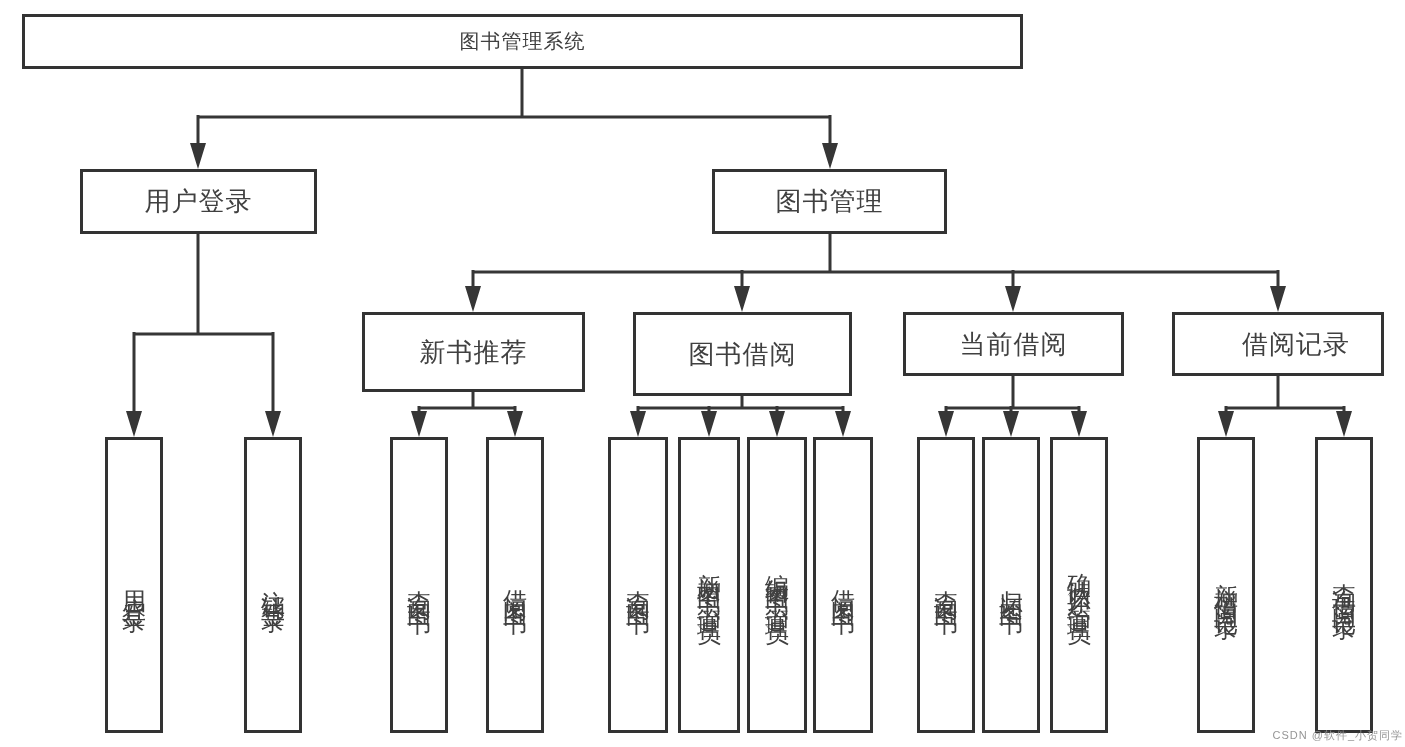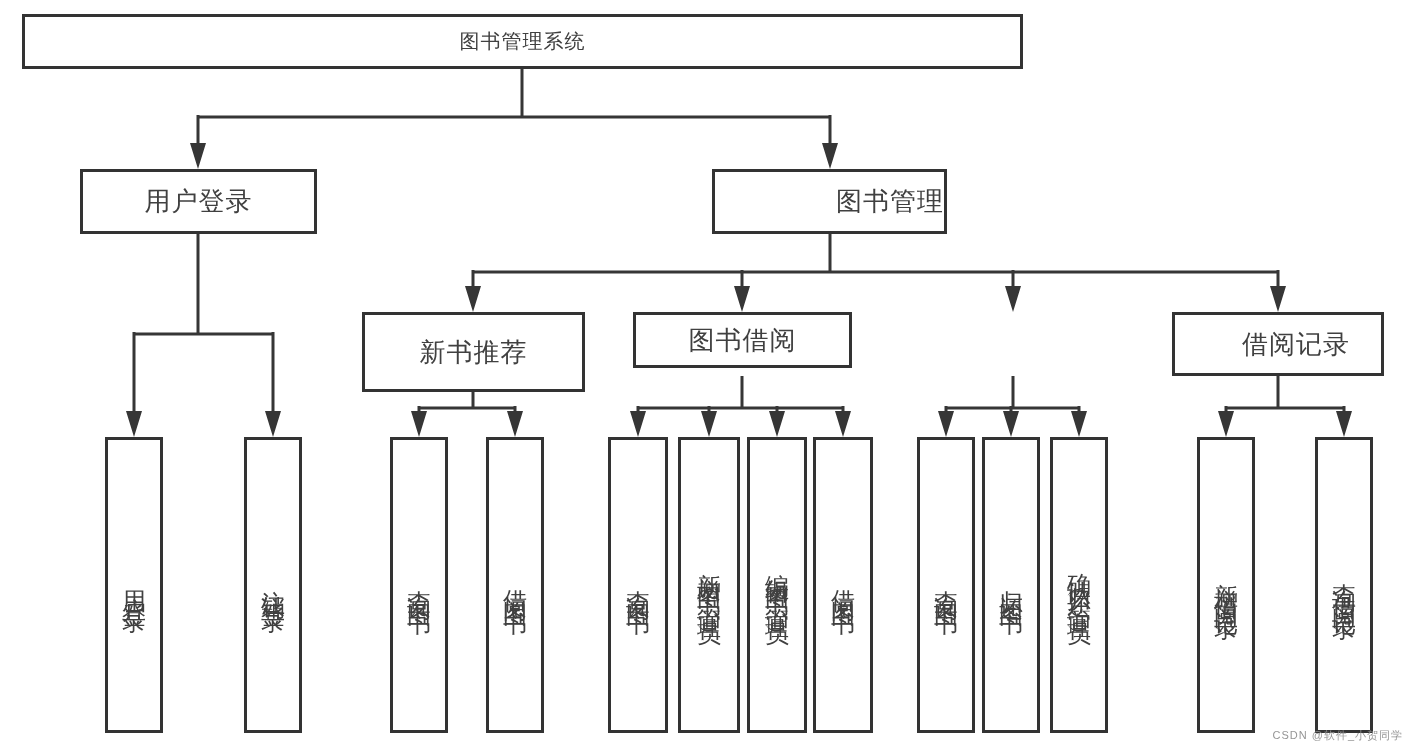--- a/index.html
+++ b/index.html
@@ -75,29 +75,32 @@
     <path d="M1218,411 L1234,411 L1226,437 Z M1336,411 L1352,411 L1344,437 Z" fill="#363636" stroke="none"></path>
   </svg>
 
   <div class="node" style="left:22px; top:14px; width:1001px; height:55px;justify-content:center;">
     <span class="root-label">图书管理系统</span>
   </div>
 
   <div class="node" style="left:80px; top:169px; width:237px; height:65px;">
     <span class="branch-label">用户登录</span>
   </div>
-  <div class="node" style="left:712px; top:169px; width:235px; height:65px;justify-content:flex-end;">
+  <div class="node" style="left:712px; top:169px; width:235px; height:65px;">
     <span class="branch-label">图书管理</span>
   </div>
 
   <div class="node" style="left:362px; top:312px; width:223px; height:80px;">
     <span class="branch-label">新书推荐</span>
   </div>
-  <div class="node" style="left:633px; top:312px; width:219px; height:56px;">
+  <div class="node" style="left:633px; top:312px; width:219px; height:84px;">
     <span class="branch-label">图书借阅</span>
+  </div>
+  <div class="node" style="left:903px; top:312px; width:221px; height:64px;">
+    <span class="branch-label">当前借阅</span>
   </div>
   <div class="node" style="left:1172px; top:312px; width:212px; height:64px;padding-left:36px;">
     <span class="branch-label">借阅记录</span>
   </div>
 
   <div class="node" style="left:105px; top:437px; width:58px; height:296px;">
     <span class="vlabel">用户登录</span>
   </div>
   <div class="node" style="left:244px; top:437px; width:58px; height:296px;">
     <span class="vlabel">注销登录</span>

